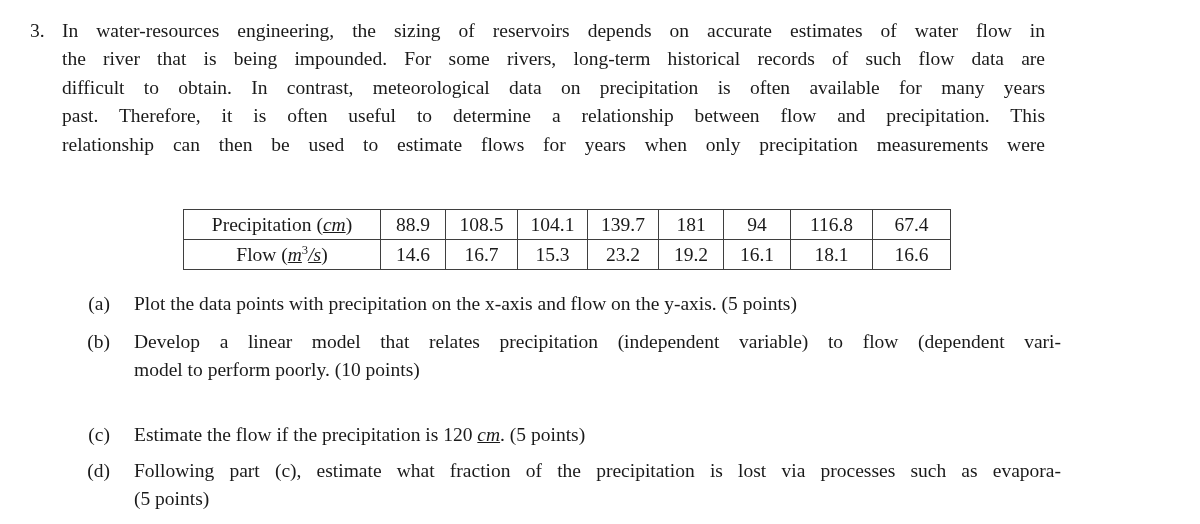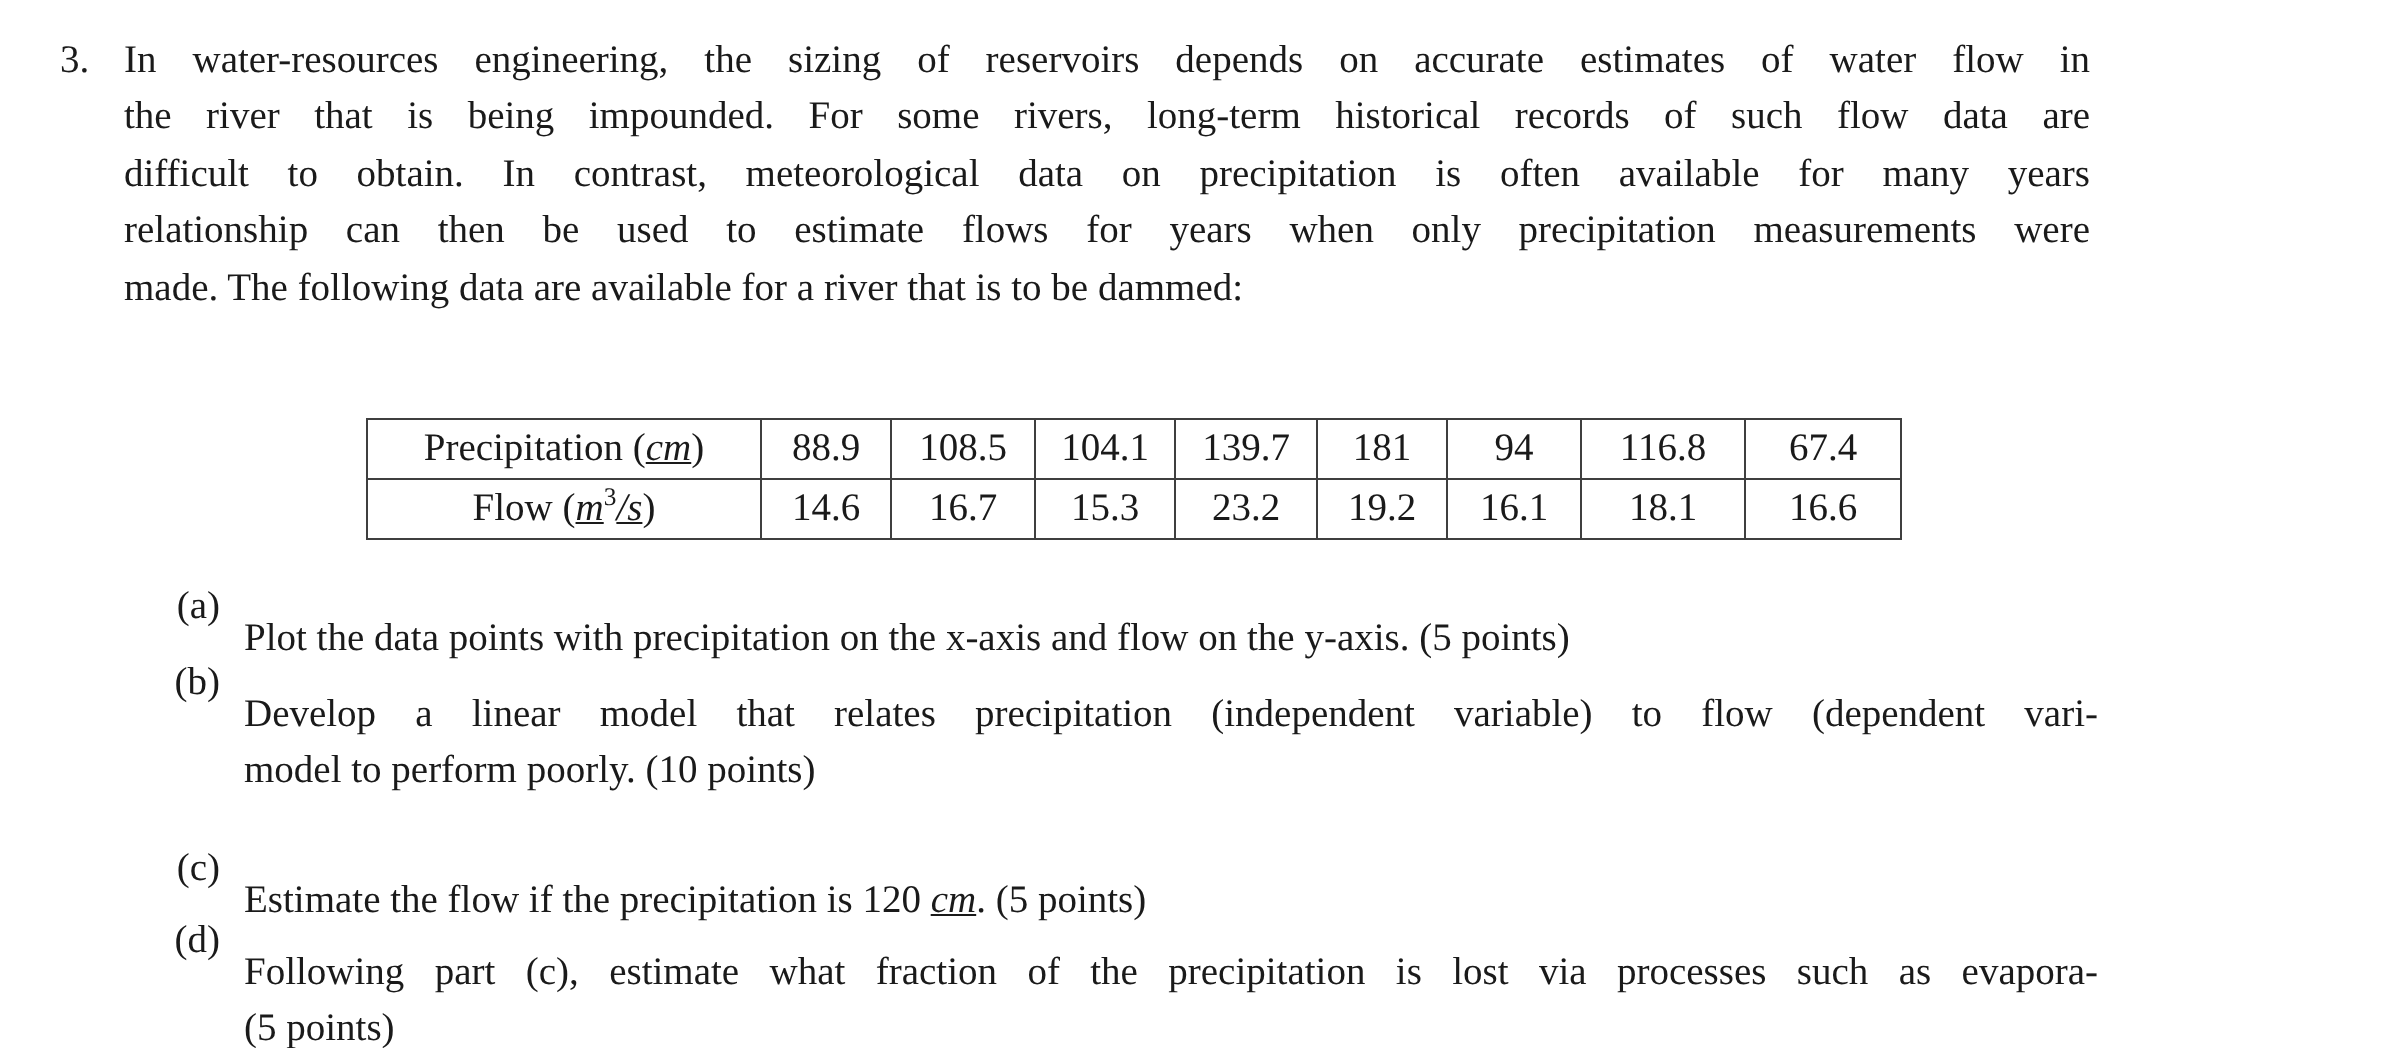--- a/index.html
+++ b/index.html
@@ -59,43 +59,42 @@
   }
 
   
   .item-label {
     width: 40px;
     text-align: right;
     line-height: 28.4px;
     left: 70px;
   }
   .item-text {
-    left: 122px;
+    left: 134px;
     width: 927px;
-    margin-top: 16px;
   }
   .it { font-style: italic; text-decoration: underline; }
   sup.msup {
     font-size: 0.65em;
     vertical-align: super;
     line-height: 0;
     font-style: normal;
   }
 </style>
 </head>
 <body>
 
 <div class="abs problem-number">3.</div>
 
 <div class="abs intro">
   <div class="line jl">In water-resources engineering, the sizing of reservoirs depends on accurate estimates of water flow in</div>
   <div class="line jl">the river that is being impounded. For some rivers, long-term historical records of such flow data are</div>
   <div class="line jl">difficult to obtain. In contrast, meteorological data on precipitation is often available for many years</div>
+  <div class="line jl">past. Therefore, it is often useful to determine a relationship between flow and precipitation. This</div>
   <div class="line jl">relationship can then be used to estimate flows for years when only precipitation measurements were</div>
-  <div class="line">made. The following data are available for a river that is to be dammed:</div>
 </div>
 
 <table class="abs data-table">
   <colgroup>
     <col style="width:197px">
       <col style="width:65px">
       <col style="width:72px">
       <col style="width:70px">
     <col style="width:71px">
       <col style="width:65px">

